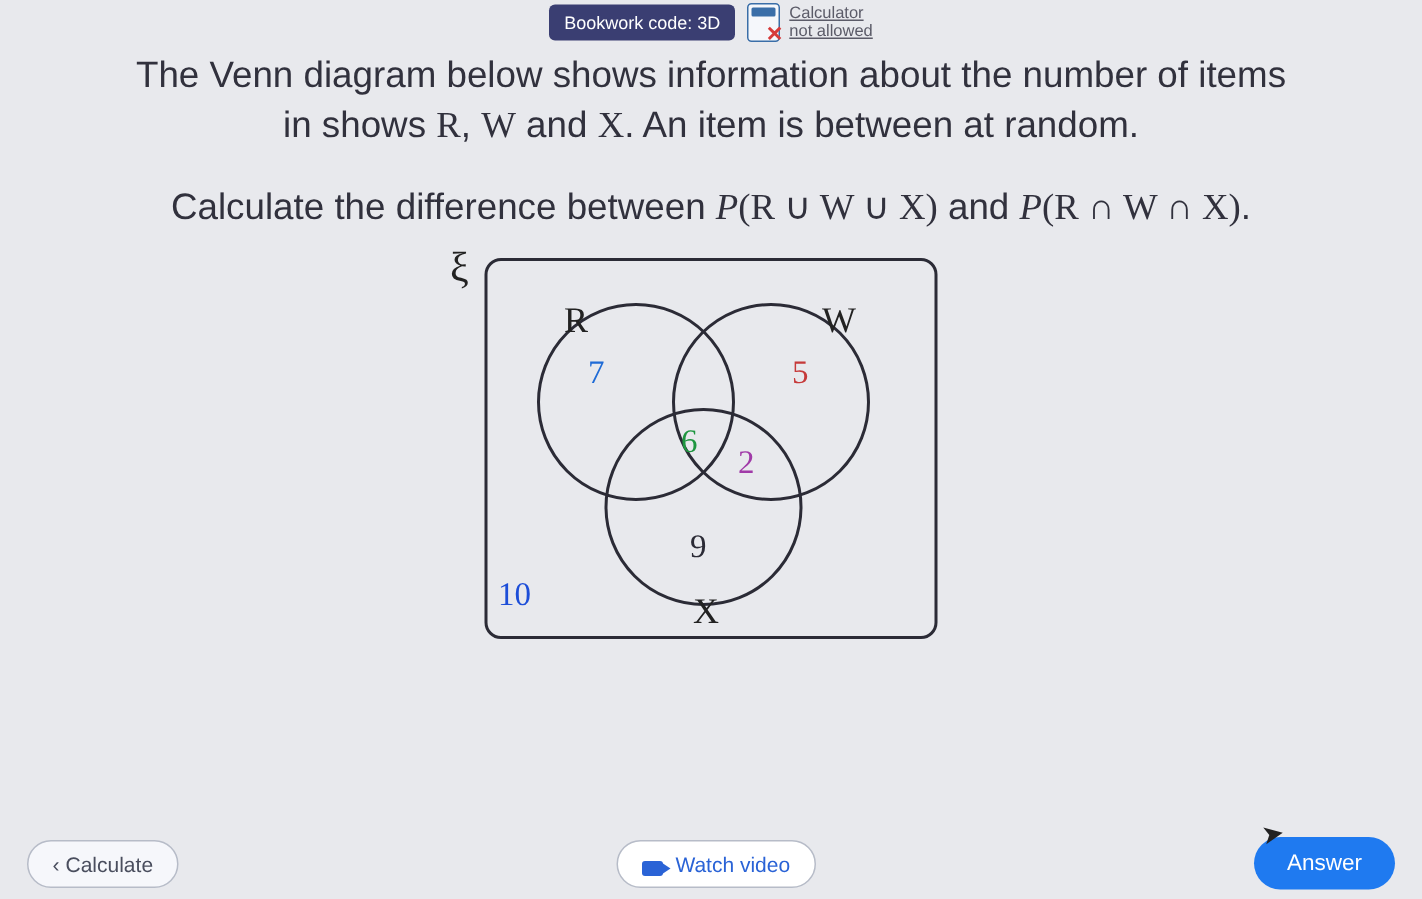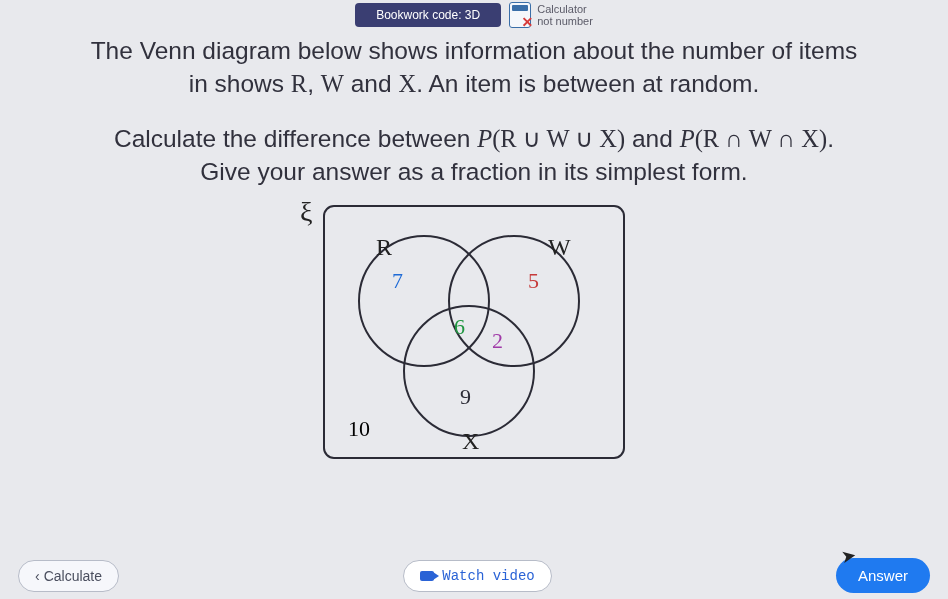--- a/index.html
+++ b/index.html
@@ -17,32 +17,32 @@
     justify-content: center;
     align-items: center;
     gap: 8px;
     padding-top: 2px;
     padding-bottom: 6px;
   }
   .bookwork-badge {
     background: #3a3e72;
     color: #fff;
     font-size: 12px;
-    padding: 5px 21px;
+    padding: 5px 10px;
     border-radius: 4px;
   }
   .calc-note {
     display: flex;
     align-items: center;
     gap: 6px;
     font-size: 11px;
     color: #5b5b68;
     line-height: 1.1;
   }
-  .calc-note .lines { display:flex; flex-direction:column; }
+  .calc-note .lines { display:flex; flex-direction:column;text-decoration:underline; }
   .calc-icon {
     width: 22px; height: 26px;
     border: 1.5px solid #3a6ea8;
     border-radius: 3px;
     position: relative;
     background: #f5f7fb;
   }
   .calc-icon::before {
     content:""; position:absolute; top:2px; left:2px; right:2px; height:6px;
     background:#3a6ea8; border-radius:1px;
@@ -99,21 +99,21 @@
     font-size: 14px;
     display:flex; align-items:center; gap:4px;
   }
   .btn-watch {
     border:1px solid #b7bcc8;
     background:#fff;
     color:#2a63d6;
     border-radius: 18px;
     padding: 7px 16px;
     font-size: 14px;
-    display:flex; align-items:center; gap:8px;font-family:Liberation Mono, monospace;
+    display:flex; align-items:flex-end; gap:8px;
   }
   .btn-watch .cam {
     width:14px; height:10px; background:#2a63d6; border-radius:2px; position:relative;
   }
   .btn-watch .cam::after {
     content:""; position:absolute; right:-5px; top:1px;
     border-left:6px solid #2a63d6; border-top:4px solid transparent; border-bottom:4px solid transparent;
   }
   .btn-answer {
     background:#1f7af0;
@@ -135,33 +135,32 @@
 <body>
 
 <div class="top-bar">
   <div class="bookwork-badge">Bookwork code: 3D</div>
   <div class="calc-note">
     <div class="calc-icon">
         <span class="x">✕</span>
       </div>
     <div class="lines">
       <span>Calculator</span>
-      <span>not number</span>
+      <span>not allowed</span>
     </div>
   </div>
 </div>
 
 <div class="question">
   <div class="para1">
     <span>The Venn diagram below shows information about the number of items</span><br>
     <span>in shows </span><span class="serif">R</span><span>, </span><span class="serif">W</span><span> and </span><span class="serif">X</span><span>. An item is between at random.</span>
   </div>
   <div class="para2">
     <span>Calculate the difference between </span><span class="mathit">P</span><span class="serif">(</span><span class="serif">R</span><span class="serif"> ∪ </span><span class="serif">W</span><span class="serif"> ∪ </span><span class="serif">X</span><span class="serif">)</span><span> and </span><span class="mathit">P</span><span class="serif">(</span><span class="serif">R</span><span class="serif"> ∩ </span><span class="serif">W</span><span class="serif"> ∩ </span><span class="serif">X</span><span class="serif">)</span><span>.</span><br>
-    <span>Give your answer as a fraction in its simplest form.</span>
   </div>
 </div>
 
 <div class="venn-wrap">
   <div class="venn-box">
     <span class="venn-label" style="left:-4px; top:-10px; font-size:28px;">ξ</span>
     <svg width="340" height="260">
       <rect x="20" y="0" width="300" height="252" rx="10" ry="10" fill="none" stroke="#2b2b36" stroke-width="2"></rect>
       <circle cx="120" cy="95" r="65" fill="none" stroke="#2b2b36" stroke-width="2"></circle>
       <circle cx="210" cy="95" r="65" fill="none" stroke="#2b2b36" stroke-width="2"></circle>
@@ -169,21 +168,21 @@
     </svg>
     <span class="venn-label" style="left:72px; top:28px;">R</span>
     <span class="venn-label" style="left:244px; top:28px;">W</span>
     <span class="venn-label" style="left:158px; top:222px;">X</span>
 
     <span class="venn-num" style="left:88px; top:62px; color:#1f6bd6;">7</span>
     <span class="venn-num" style="left:224px; top:62px; color:#c63a3a;">5</span>
     <span class="venn-num" style="left:150px; top:108px; color:#1f9640;">6</span>
     <span class="venn-num" style="left:188px; top:122px; color:#a03aa8;">2</span>
     <span class="venn-num" style="left:156px; top:178px; color:#2b2b36;">9</span>
-    <span class="venn-num" style="left:44px; top:210px; color:#000000;">10</span>
+    <span class="venn-num" style="left:28px; top:210px; color:#1d4ed8;">10</span>
   </div>
 </div>
 
 <div class="bottom-bar">
   <button class="btn-prev">
     <span>‹</span>
     <span>Calculate</span>
   </button>
   <button class="btn-watch">
     <span class="cam"></span>

